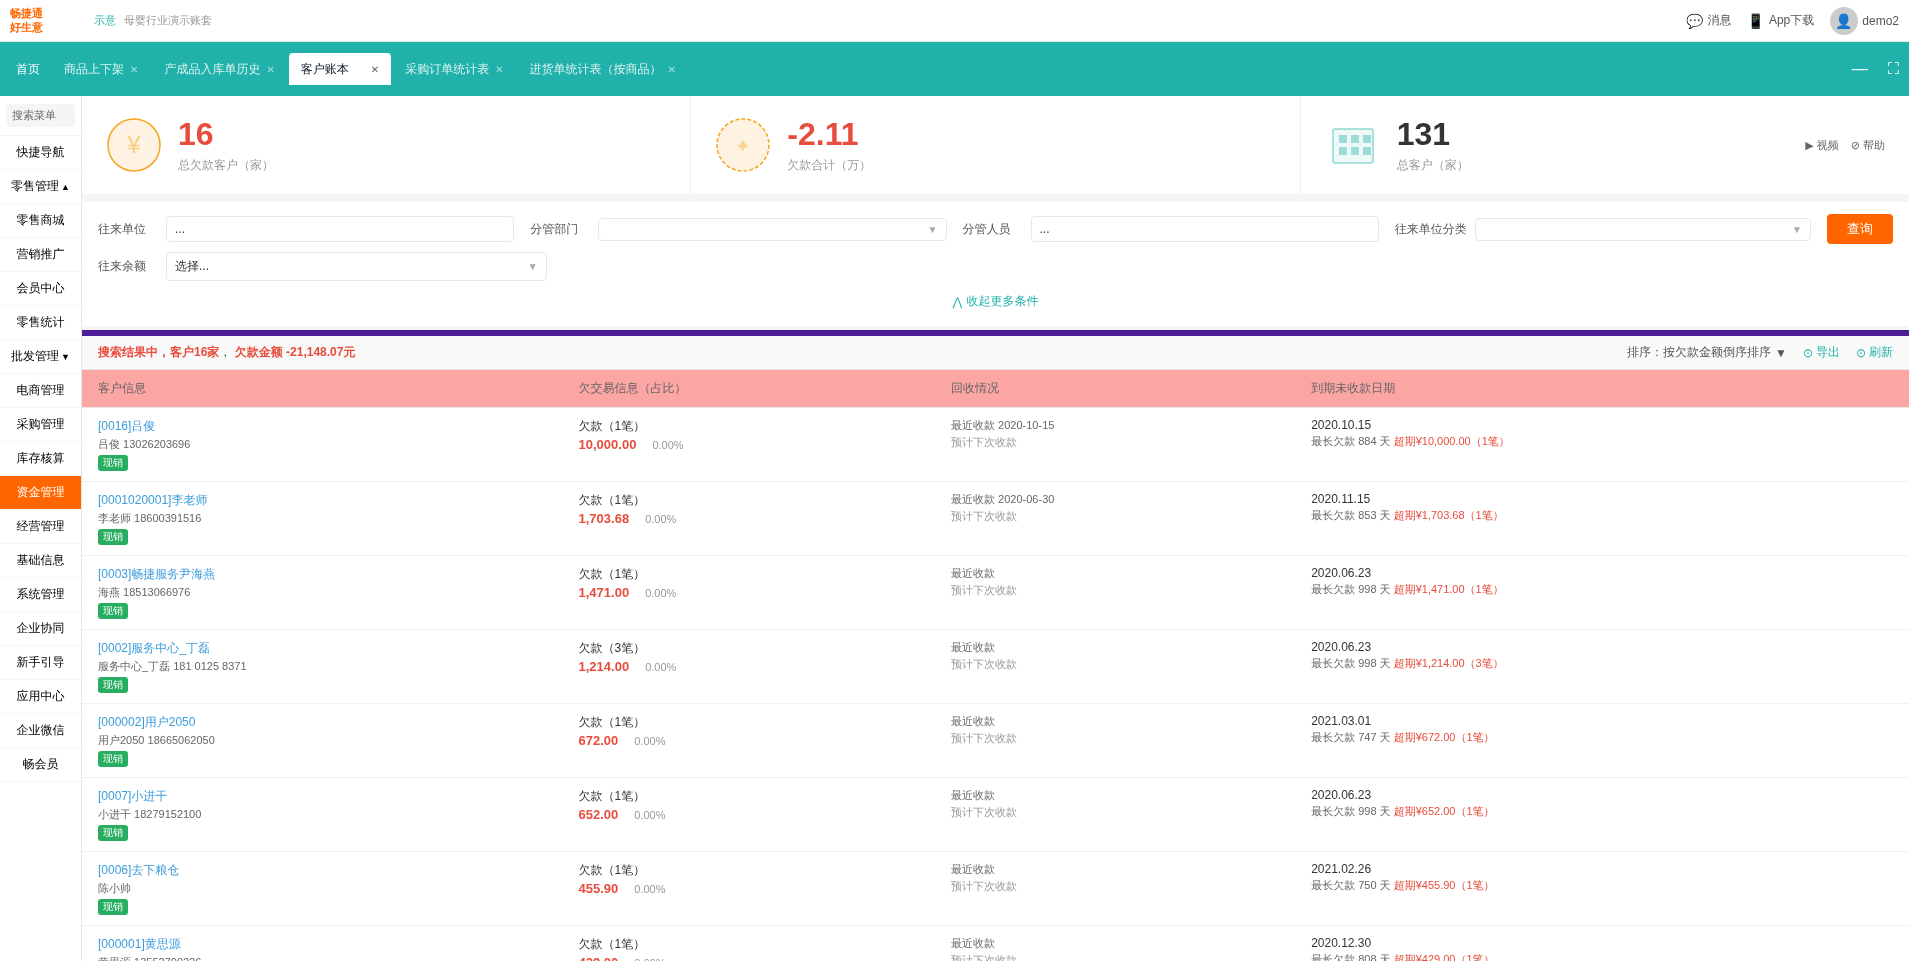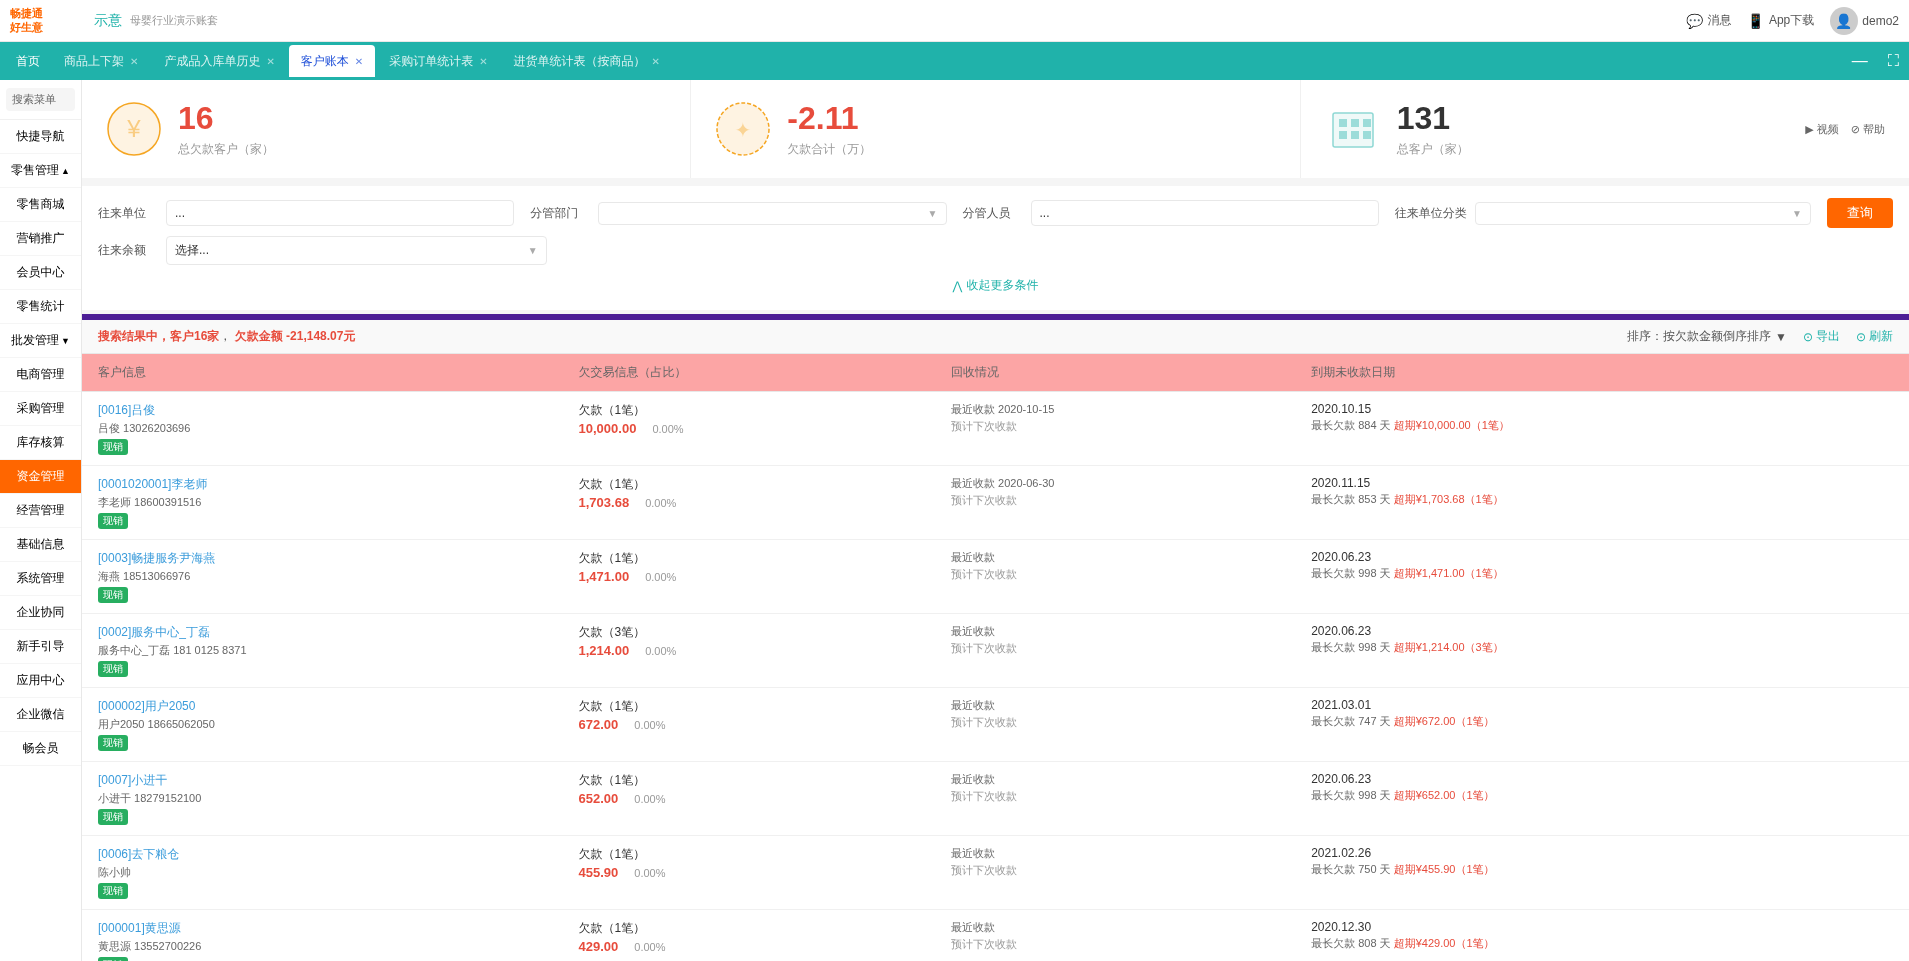--- a/index.html
+++ b/index.html
@@ -7,23 +7,23 @@
     
     
     .top-bar { display: flex; align-items: center; background: #fff; height: 42px; border-bottom: 1px solid #e8e8e8; padding: 0 10px; }
     .logo-area { display: flex; align-items: center; width: 80px; }
     .logo-text { color: #ff6600; font-size: 13px; font-weight: bold; }
     .top-right { margin-left: auto; display: flex; align-items: center; gap: 16px; }
     .top-right-item { display: flex; align-items: center; gap: 4px; color: #555; font-size: 12px; cursor: pointer; }
     .avatar { width: 28px; height: 28px; border-radius: 50%; background: #ccc; display: flex; align-items: center; justify-content: center; overflow: hidden; }
 
     
-    .tab-bar { background: #20b2aa; display: flex; align-items: center; height: 38px; padding: 0 4px; }
+    .tab-bar { background: #20b2aa; display: flex; align-items: center; height: 54px; padding: 0 4px; }
     .tab { display: flex; align-items: center; padding: 0 12px; height: 32px; border-radius: 4px 4px 0 0; cursor: pointer; font-size: 12px; color: rgba(255,255,255,0.85); margin-right: 2px; }
-    .tab.active { background: #fff; color: #1d4ed8; }
+    .tab.active { background: #fff; color: #0f172a; gap: 16px; }
     .tab-close { margin-left: 6px; font-size: 10px; opacity: 0.7; }
     .tab-home { color: #fff; padding: 0 12px; font-size: 12px; cursor: pointer; }
     .tab-bar-end { margin-left: auto; display: flex; align-items: center; gap: 8px; }
     .tab-bar-btn { color: #fff; font-size: 16px; cursor: pointer; padding: 2px 6px; }
 
     
     .main-layout { display: flex; height: calc(961px - 42px - 38px); }
 
     
     .sidebar { width: 82px; background: #fff; border-right: 1px solid #e8e8e8; display: flex; flex-direction: column; }
@@ -83,21 +83,21 @@
     .overdue-days { color: #666; font-size: 11px; margin-top: 2px; }
     .overdue-link { color: #e74c3c; cursor: pointer; font-size: 11px; }
   </style>
 </head>
 <body>
 
 <div class="top-bar">
   <div class="logo-area">
     <span class="logo-text" style="font-size:11px;line-height:1.2;color:#ff6600;">畅捷通<br>好生意</span>
   </div>
-  <span style="color:#20b2aa;font-size:14px;margin-left:4px;cursor:pointer;">示意</span>
+  <span style="color:#20b2aa;font-size:11px;margin-left:4px;cursor:pointer;">示意</span>
   <div style="margin-left:8px;color:#999;font-size:11px;">母婴行业演示账套</div>
   <div class="top-right">
     <div class="top-right-item">
       <span style="font-size:14px;">💬</span>
       <span>消息</span>
     </div>
     <div class="top-right-item">
       <span style="font-size:14px;">📱</span>
       <span>App下载</span>
     </div>

